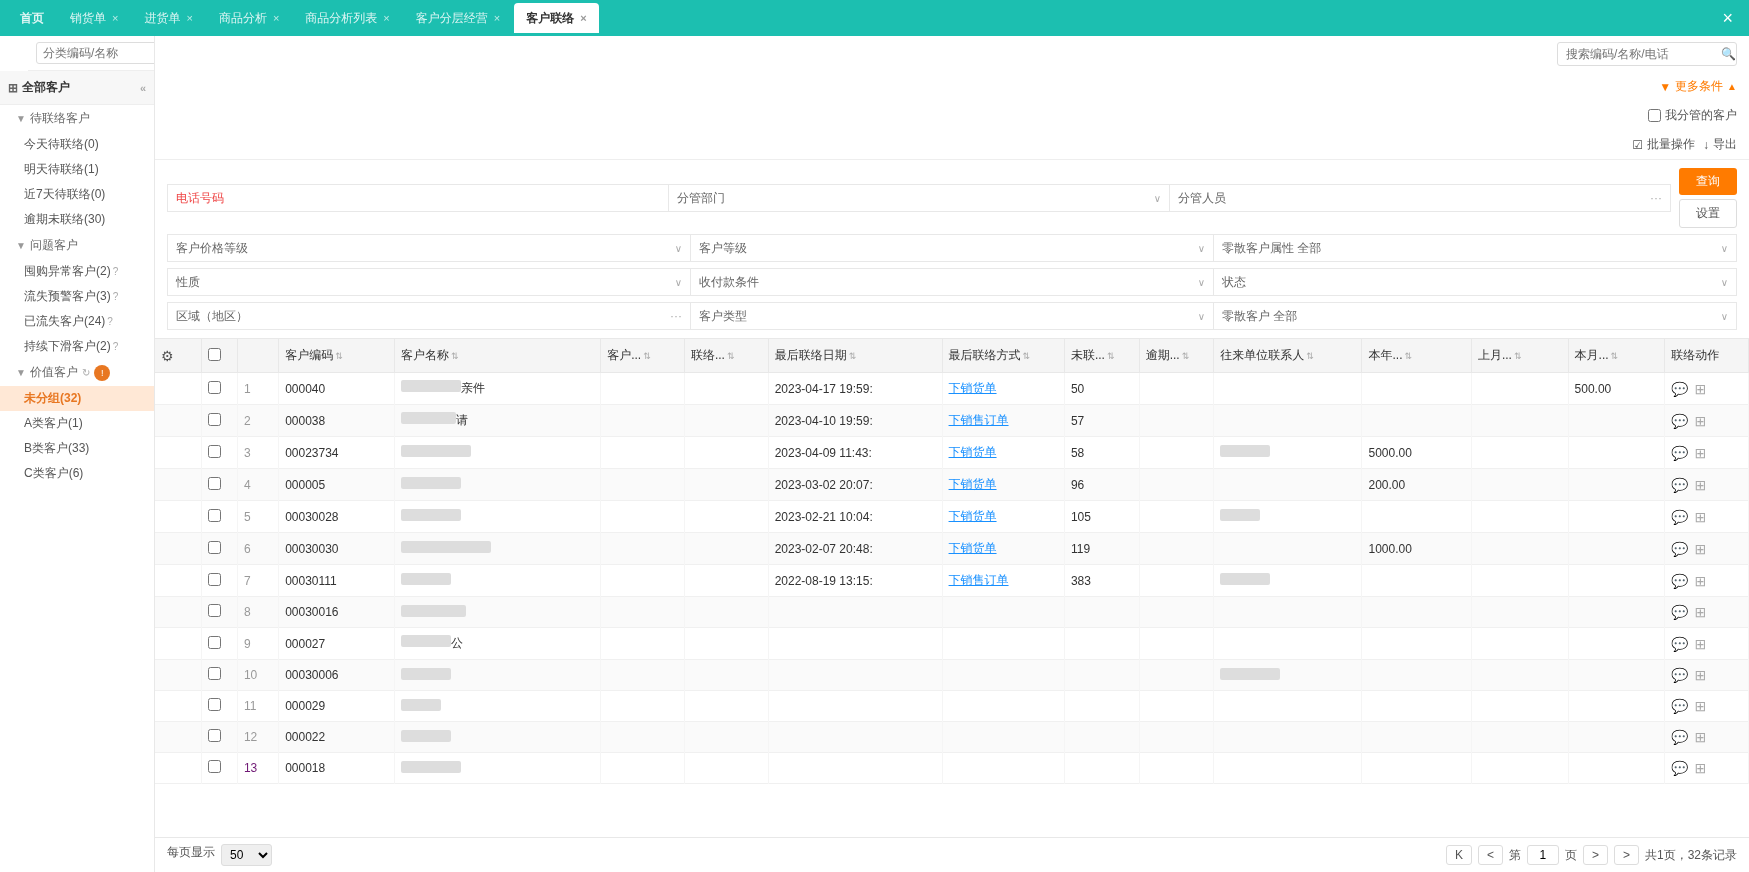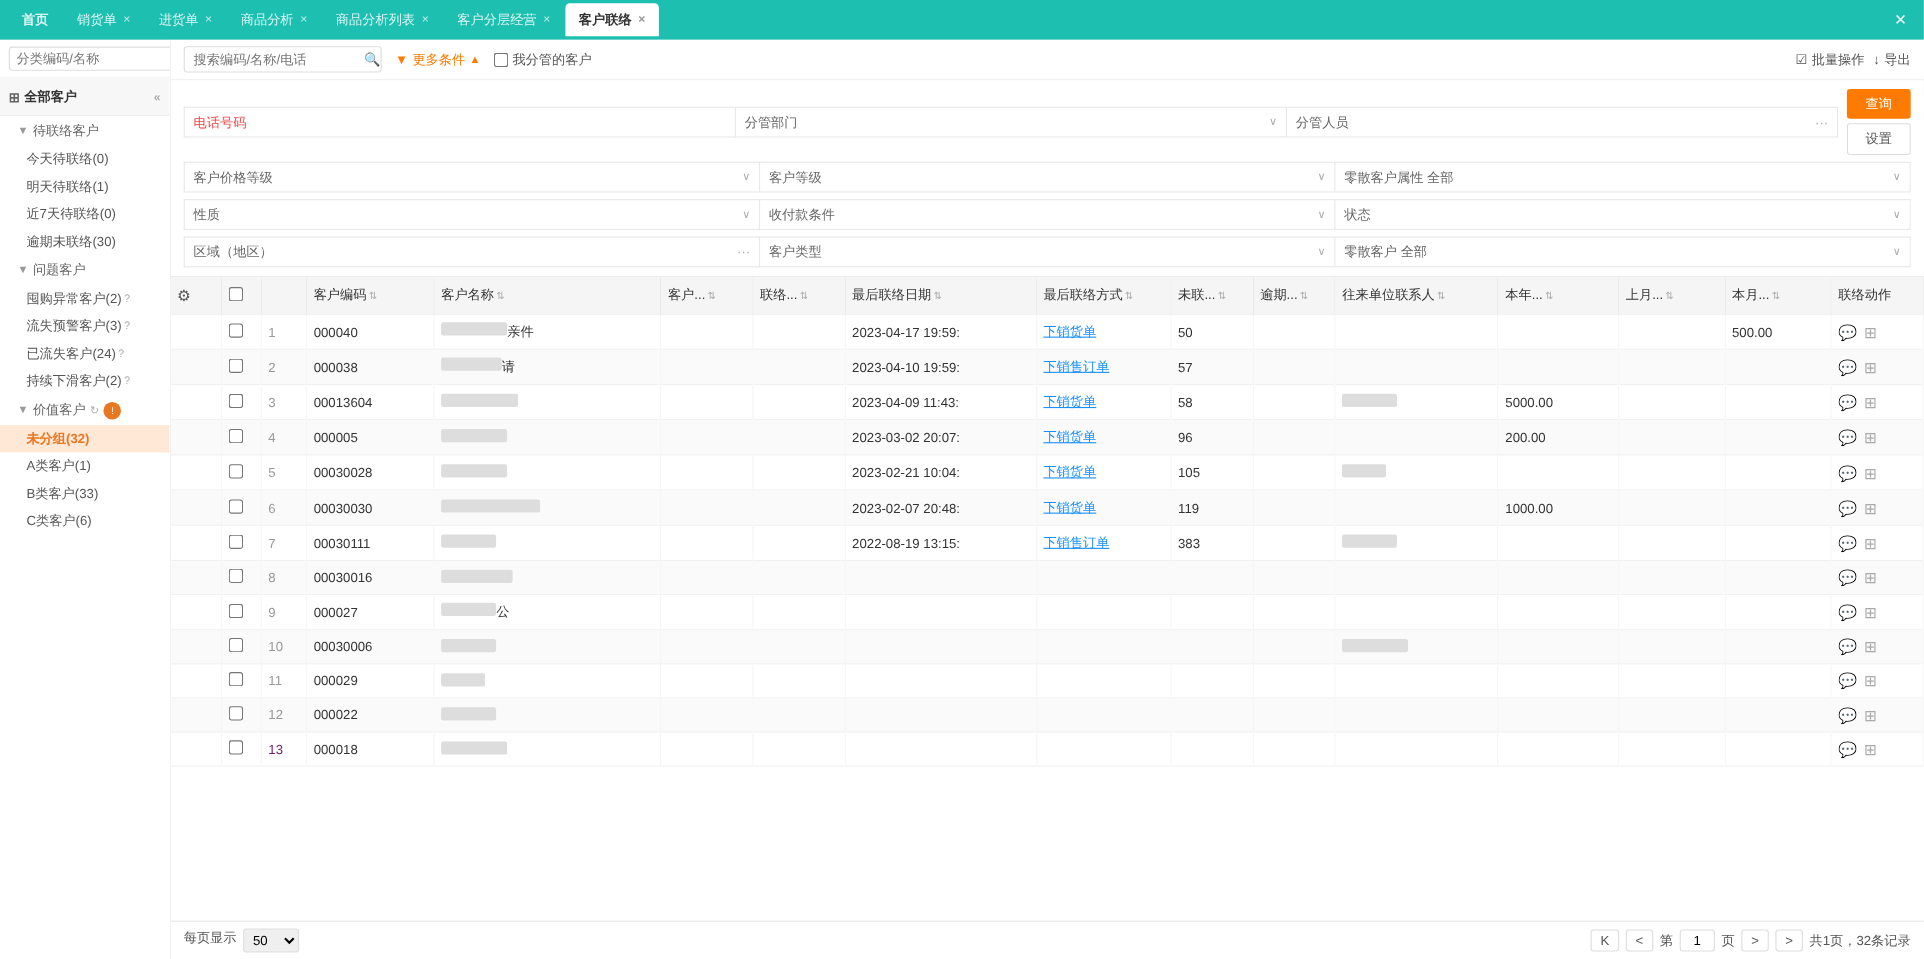--- a/index.html
+++ b/index.html
@@ -27,21 +27,21 @@
     
     
     .main-layout { display: flex; height: calc(872px - 36px); }
     
     
     .sidebar {
       width: 155px; background: #fff; border-right: 1px solid #e8e8e8; overflow-y: auto;
       flex-shrink: 0;
     }
     .sidebar-search {
-      display: flex; align-items: flex-end; padding: 6px 8px; border-bottom: 1px solid #eee;
+      display: flex; align-items: flex-end; padding: 6px 8px; border-bottom: 1px solid #eee; margin-left: 28px;
     }
     .sidebar-search input {
       flex: 1; border: 1px solid #ddd; border-radius: 3px; padding: 3px 6px; font-size: 12px; color: #333;
       outline: none;
     }
     
     .sidebar-section-header {
       display: flex; align-items: center; padding: 8px 8px; font-weight: bold; color: #333;
       cursor: pointer; background: #f7f7f7; border-bottom: 1px solid #eee;
     }
@@ -57,21 +57,21 @@
       padding: 4px 8px 4px 24px; color: #555; cursor: pointer; display: flex; align-items: center;
     }
     .sidebar-item.active { background: #ffe8d6; color: #e87722; font-weight: bold; }
     
     
     .content-area { flex: 1; display: flex; flex-direction: column; overflow: hidden; }
     
     
     .filter-bar {
       background: #fff; border-bottom: 1px solid #eee; padding: 6px 12px;
-      display: flex; align-items: center; gap: 12px;
+      display: flex; align-items: flex-end; gap: 12px; flex-direction: column;
     }
     .filter-search-box {
       display: flex; align-items: center; border: 1px solid #ddd; border-radius: 3px;
       padding: 4px 8px; width: 180px;
     }
     .filter-search-box input { border: none; outline: none; flex: 1; font-size: 12px; color: #999; }
     .filter-search-box .search-icon { color: #aaa; cursor: pointer; }
     .more-filters-btn {
       display: flex; align-items: center; color: #ff7b00; cursor: pointer; gap: 4px;
     }
@@ -531,21 +531,21 @@
                 <div class="action-icons">
                   <span class="action-icon">💬</span>
                   <span class="action-icon">⊞</span>
                 </div>
               </td>
             </tr>
             <tr style="background: rgb(255, 255, 255);">
               <td></td>
               <td><input type="checkbox" style=""></td>
               <td style="color: rgb(153, 153, 153);">3</td>
-              <td>00013604</td>
+              <td>00023734</td>
               <td><span class="blurred" style="width: 70px;"></span></td>
               <td></td>
               <td></td>
               <td>2023-04-09 11:43:</td>
               <td><span class="link-text">下销货单</span></td>
               <td>58</td>
               <td></td>
               <td><span class="blurred" style="width: 50px;"></span></td>
               <td>5000.00</td>
               <td></td>

